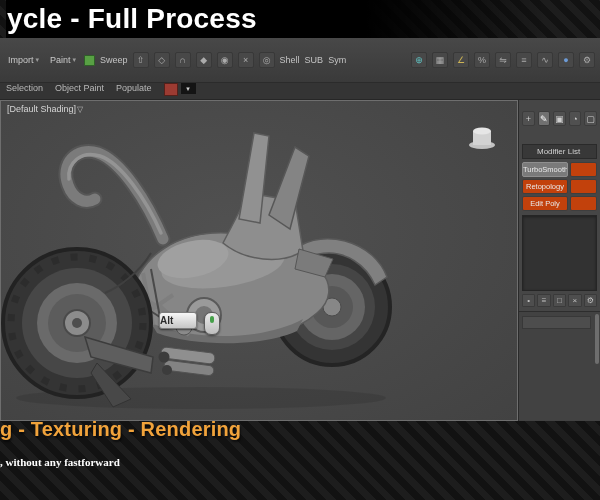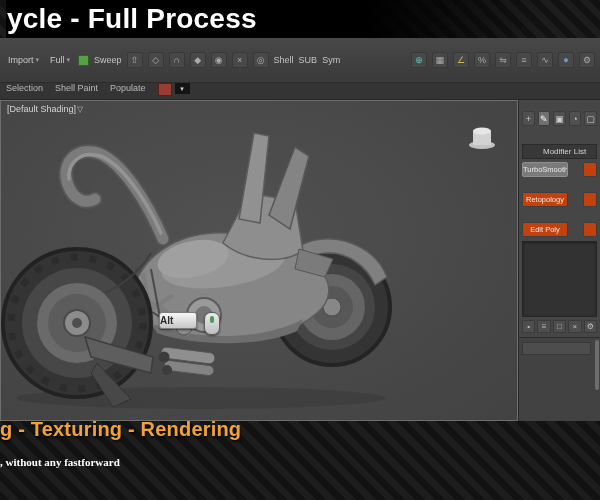--- a/index.html
+++ b/index.html
@@ -47,22 +47,22 @@
   .mmb{position:absolute;left:50%;top:3px;transform:translateX(-50%);width:4px;height:7px;
     background:#46a04a;border-radius:2px}
   
   .panel{position:relative;width:82px;height:321px;background:#464646;border-left:1px solid #2a2a2a;
     box-sizing:border-box;padding:3px 3px 0 3px;display:flex;flex-direction:column}
   .ptabs{display:flex;gap:3px;align-items:center;height:15px;margin-top:8px}
   .picon{display:inline-flex;align-items:center;justify-content:center;width:13px;height:13px;
     font-size:9px;color:#cfcfcf;background:#505050;border:1px solid #3c3c3c;border-radius:2px}
   .picon.active{background:#707070;color:#fff}
   .modlist{margin-top:18px;height:13px;line-height:13px;background:#383838;border:1px solid #2a2a2a;
-    font-size:8px;color:#d2d2d2;padding-left:20px;overflow:hidden;white-space:nowrap}
-  .modgrid{margin-top:3px;display:grid;grid-template-columns:46px 1fr;gap:15px}
+    font-size:8px;color:#d2d2d2;padding-left:14px;overflow:hidden;white-space:nowrap}
+  .modgrid{margin-top:3px;display:grid;grid-template-columns:46px 1fr;gap:2px}
   .mbtn{height:13px;line-height:13px;text-align:center;font-size:7.5px;color:#e8e8e8;
     background:#c2410c;border:1px solid #3e3e3e;border-radius:2px;overflow:hidden;white-space:nowrap}
   .mbtn.hl{background:#7a7a7a;border-color:#8f8f8f}
   .stackbox{margin-top:4px;height:74px;background:#323232;border:1px solid #252525;
     box-shadow:inset 0 1px 3px rgba(0,0,0,.4)}
   .stackicons{margin-top:3px;display:flex;gap:2px}
   .sicon{display:inline-flex;align-items:center;justify-content:center;width:12px;height:11px;
     font-size:8px;color:#c0c0c0;background:#4e4e4e;border:1px solid #3a3a3a;border-radius:1px}
   .rollout{position:relative;flex:1;margin:4px -3px 0 -3px;background:#424242;border-top:1px solid #2d2d2d}
   .rollout::before{content:"";position:absolute;left:3px;right:9px;top:4px;height:11px;
@@ -84,21 +84,21 @@
   </div>
 
   <div class="app">
 
     <div class="row1">
       <span class="menu">
           <span>Import</span>
           <span class="arr">▾</span>
         </span>
       <span class="menu">
-          <span>Full</span>
+          <span>Paint</span>
           <span class="arr">▾</span>
         </span>
       <span class="chip"></span>
       <span class="tlabel">Sweep</span>
       <span class="ticon">⇧</span>
       <span class="ticon">◇</span>
       <span class="ticon">∩</span>
       <span class="ticon">◆</span>
       <span class="ticon">◉</span>
       <span class="ticon">×</span>
@@ -113,21 +113,21 @@
       <span class="ticon">%</span>
       <span class="ticon">⇋</span>
       <span class="ticon">≡</span>
       <span class="ticon">∿</span>
       <span class="ticon blue">●</span>
       <span class="ticon">⚙</span>
     </div>
 
     <div class="row2">
       <span>Selection</span>
-      <span>Shell Paint</span>
+      <span>Object Paint</span>
       <span>Populate</span>
       <span class="redbtn"></span>
       <span class="drop">
           <span>▾</span>
         </span>
     </div>
 
     <div class="main">
 
       <div class="viewport">

